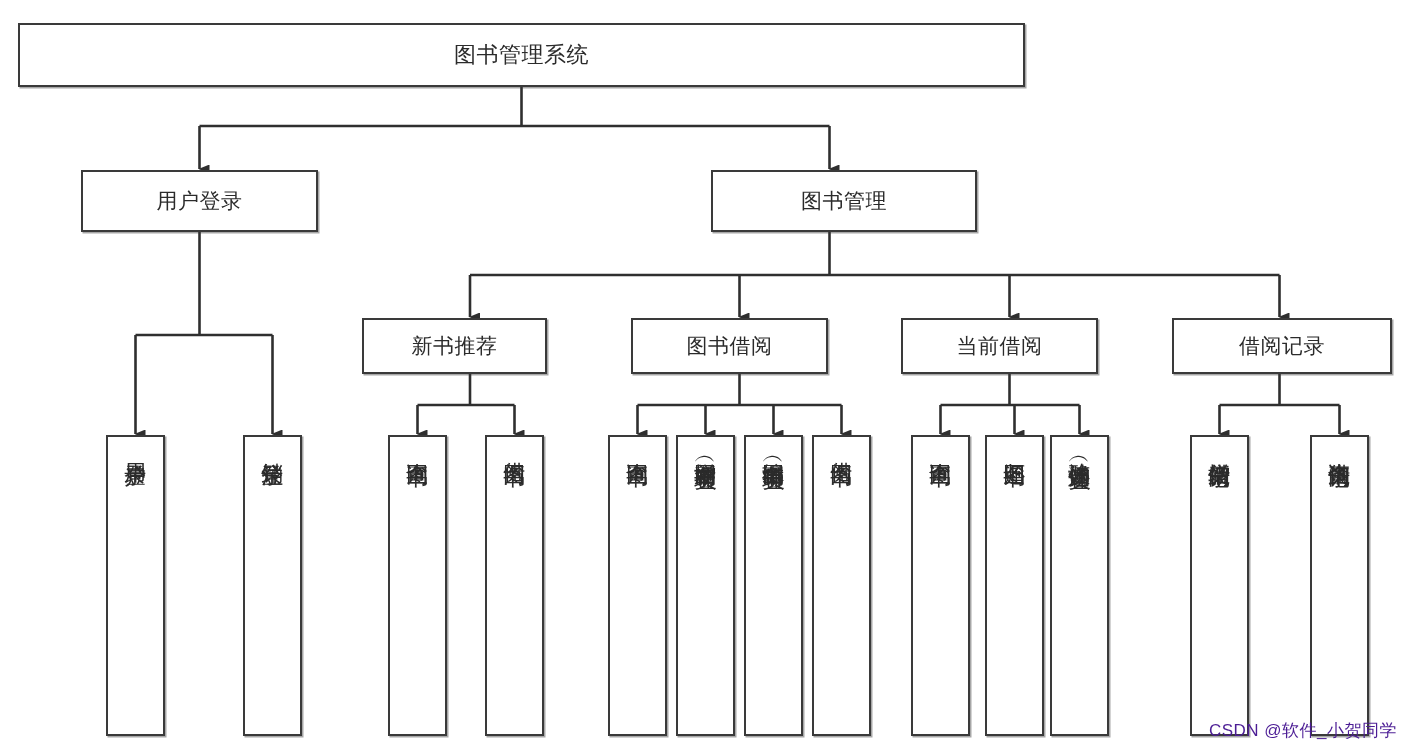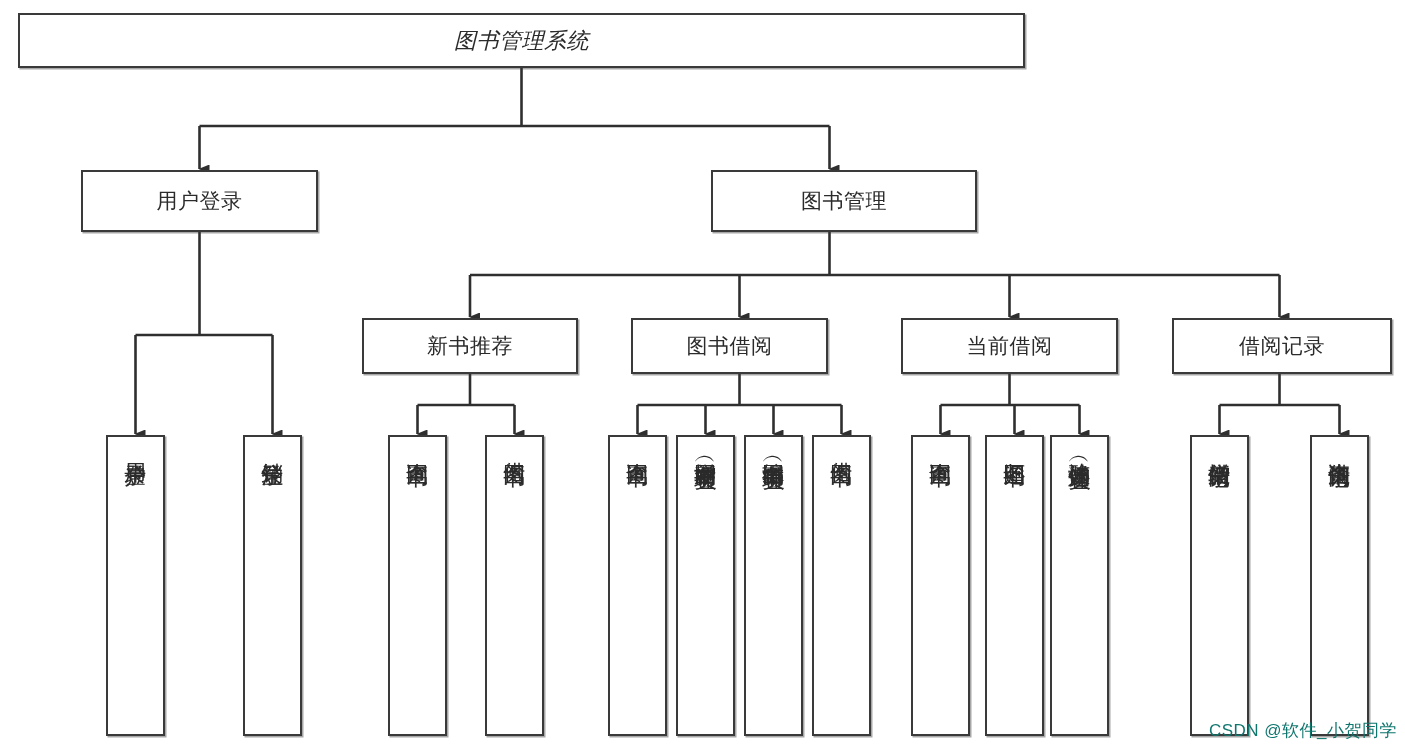--- a/index.html
+++ b/index.html
@@ -59,21 +59,21 @@
     font-size: 22px;
     line-height: 1.16;
     letter-spacing: 1px;
     white-space: nowrap;
   }
   #watermark {
     position: absolute;
     right: 8px;
     bottom: 5px;
     font-size: 17px;
-    color: #0f766e;
+    color: #4c1d95;
     letter-spacing: 0.5px;
     white-space: nowrap;
     pointer-events: none;
     margin-left: 35px;
   }
 </style>
 </head>
 <body>
 
 <div id="canvas">
@@ -114,36 +114,36 @@
         <line x1="1014.5" y1="405" x2="1014.5" y2="434" stroke="#2f2f2f" stroke-width="2.6" marker-end="url(#arrowhead)"></line>
         <line x1="1079.5" y1="405" x2="1079.5" y2="434" stroke="#2f2f2f" stroke-width="2.6" marker-end="url(#arrowhead)"></line>
         <line x1="1279.5" y1="374" x2="1279.5" y2="405" stroke="#2f2f2f" stroke-width="2.6"></line>
         <line x1="1219.5" y1="405" x2="1339.5" y2="405" stroke="#2f2f2f" stroke-width="2.6"></line>
         <line x1="1219.5" y1="405" x2="1219.5" y2="434" stroke="#2f2f2f" stroke-width="2.6" marker-end="url(#arrowhead)"></line>
         <line x1="1339.5" y1="405" x2="1339.5" y2="434" stroke="#2f2f2f" stroke-width="2.6" marker-end="url(#arrowhead)"></line>
       </g>
   </svg>
 
   <div id="node-layer">
-      <div class="node horizontal root" style="left: 18px; top: 13px; width: 1007px; height: 55px; font-style: italic;">
+      <div class="node horizontal root" style="left: 18px; top: 23px; width: 1007px; height: 64px;">
         <span class="node-label">图书管理系统</span>
       </div>
       <div class="node horizontal" style="left: 81px; top: 170px; width: 237px; height: 62px;">
         <span class="node-label">用户登录</span>
       </div>
       <div class="node horizontal" style="left: 711px; top: 170px; width: 266px; height: 62px;">
         <span class="node-label">图书管理</span>
       </div>
-      <div class="node horizontal" style="left: 362px; top: 318px; width: 216px; height: 56px;">
+      <div class="node horizontal" style="left: 362px; top: 318px; width: 185px; height: 56px;">
         <span class="node-label">新书推荐</span>
       </div>
       <div class="node horizontal" style="left: 631px; top: 318px; width: 197px; height: 56px;">
         <span class="node-label">图书借阅</span>
       </div>
-      <div class="node horizontal" style="left: 901px; top: 318px; width: 217px; height: 56px;">
+      <div class="node horizontal" style="left: 901px; top: 318px; width: 197px; height: 56px;">
         <span class="node-label">当前借阅</span>
       </div>
       <div class="node horizontal" style="left: 1172px; top: 318px; width: 220px; height: 56px;">
         <span class="node-label">借阅记录</span>
       </div>
       <div class="node vertical" style="left: 106px; top: 435px; width: 59px; height: 301px;">
         <span class="node-label">用户登录</span>
       </div>
       <div class="node vertical" style="left: 243px; top: 435px; width: 59px; height: 301px;">
         <span class="node-label">注销登录</span>

